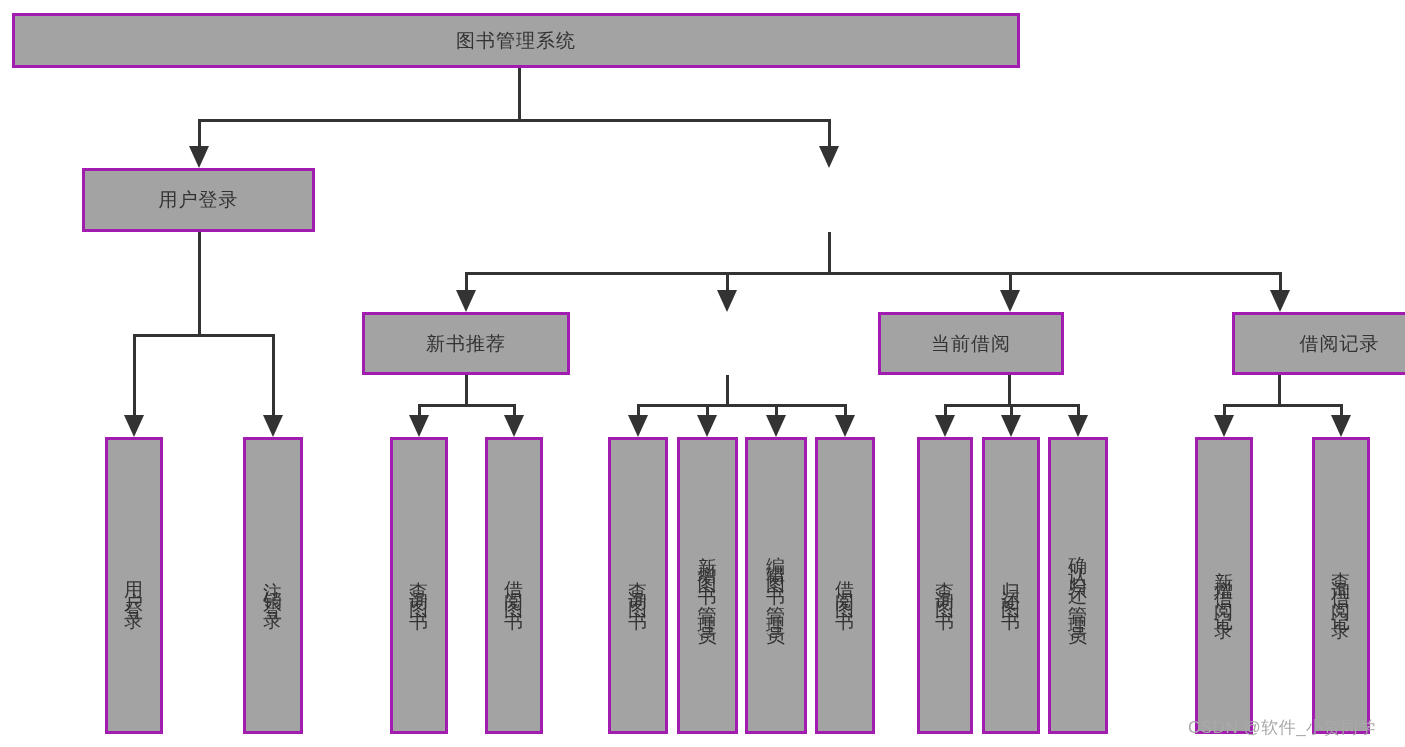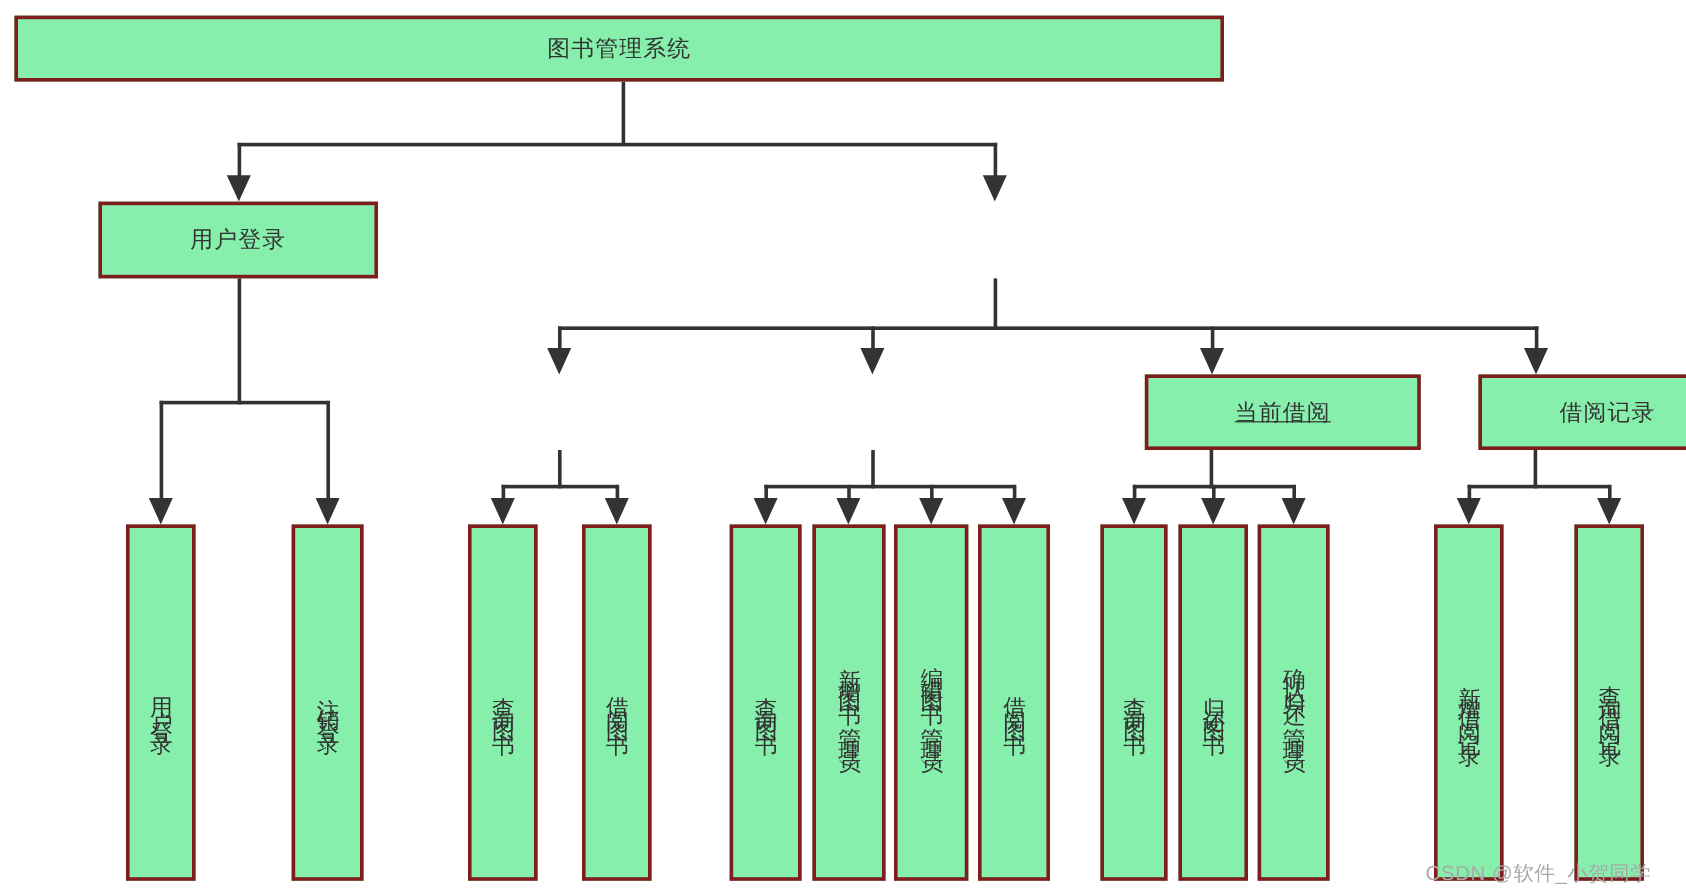--- a/index.html
+++ b/index.html
@@ -1,21 +1,21 @@
 <!DOCTYPE html>
 <html><head>
 <meta charset="utf-8">
 <style>
   html,body{margin:0;padding:0;background:#fff;}
   .canvas{
     position:relative;width:1405px;height:747px;background:#ffffff;overflow:hidden;
     font-family:"Liberation Sans","DejaVu Sans",sans-serif;
   }
   .box{
-    position:absolute;box-sizing:border-box;border:3px solid #7f1d1d;background:#86efac;
+    position:absolute;box-sizing:border-box;border:3px solid #a21caf;background:#a3a3a3;
     display:flex;align-items:center;justify-content:center;
     font-size:19px;color:#333;letter-spacing:1px;
   }
   .vbox span{
     writing-mode:vertical-rl;text-orientation:mixed;
     font-size:19px;letter-spacing:10px;color:#333;line-height:1;
   }
   .hline{position:absolute;height:3px;background:#333;}
   .vline{position:absolute;width:3px;background:#333;}
   .ahead{
@@ -59,21 +59,24 @@
   <div class="hline" style="left:465px;top:272px;width:817px;"></div>
   <div class="vline" style="left:465px;top:272px;height:20px;"></div>
   <div class="ahead" style="left:456px;top:290px;"></div>
   <div class="vline" style="left:726px;top:272px;height:20px;"></div>
   <div class="ahead" style="left:717px;top:290px;"></div>
   <div class="vline" style="left:1009px;top:272px;height:20px;"></div>
   <div class="ahead" style="left:1000px;top:290px;"></div>
   <div class="vline" style="left:1279px;top:272px;height:20px;"></div>
   <div class="ahead" style="left:1270px;top:290px;"></div>
 
-  <div class="box" style="left:954px;top:312px;width:230px;height:63px;text-decoration:underline;">
+  <div class="box" style="left:362px;top:312px;width:208px;height:63px;">
+    <span>新书推荐</span>
+  </div>
+  <div class="box" style="left:878px;top:312px;width:186px;height:63px;">
     <span>当前借阅</span>
   </div>
   <div class="box" style="left:1232px;top:312px;width:215px;height:63px;">
     <span>借阅记录</span>
   </div>
 
   <div class="vline" style="left:465px;top:375px;height:32px;"></div>
   <div class="hline" style="left:418px;top:404px;width:97px;"></div>
   <div class="vline" style="left:418px;top:404px;height:13px;"></div>
   <div class="ahead" style="left:409px;top:415px;"></div>

